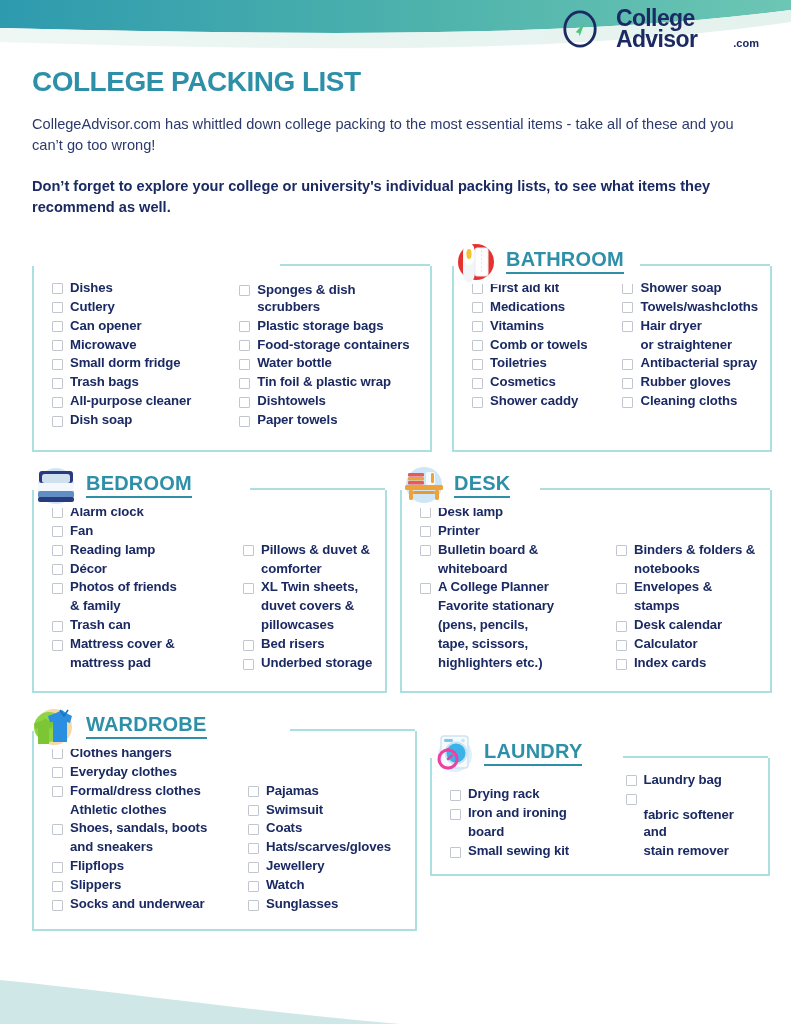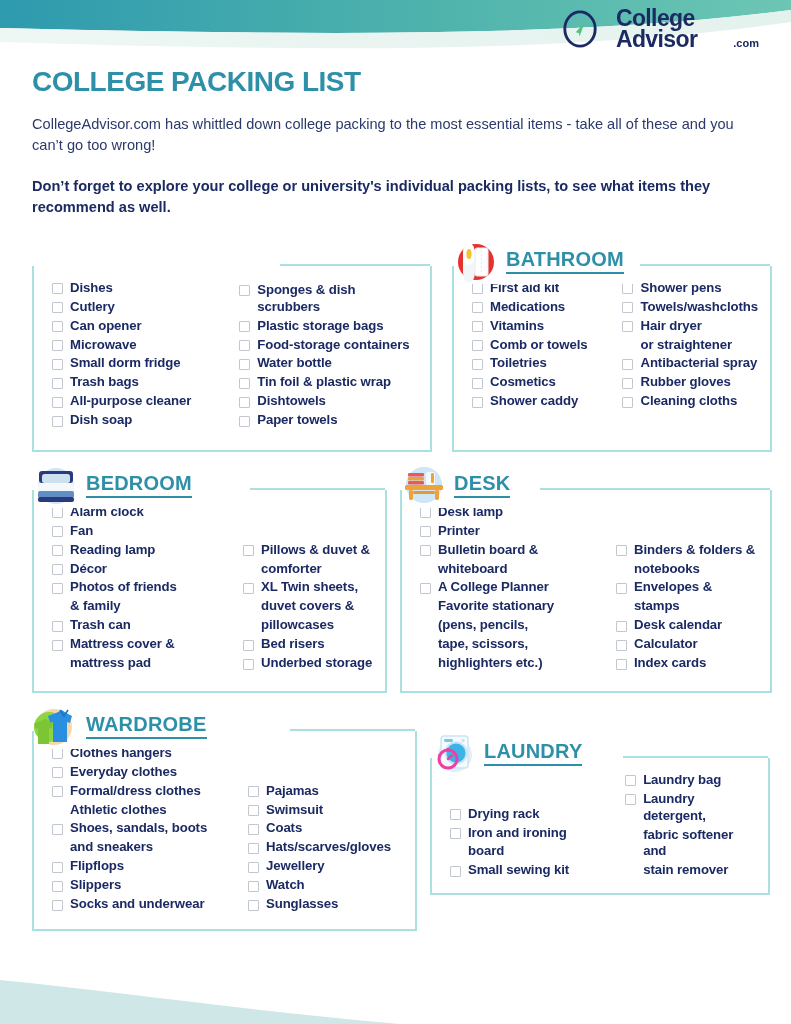--- a/index.html
+++ b/index.html
@@ -363,21 +363,21 @@
                   <span class="item-label">Cosmetics</span>
                 </div>
                 <div class="item">
                   <span class="cb"></span>
                   <span class="item-label">Shower caddy</span>
                 </div>
               </div>
               <div class="col">
                 <div class="item">
                   <span class="cb"></span>
-                  <span class="item-label">Shower pens</span>
+                  <span class="item-label">Shower soap</span>
                 </div>
                 <div class="item">
                   <span class="cb"></span>
                   <span class="item-label">Towels/washcloths</span>
                 </div>
                 <div class="item">
                   <span class="cb"></span>
                   <span class="item-label">Hair dryer</span>
                 </div>
                 <div class="item">
@@ -697,21 +697,20 @@
                   <span class="item-label">Small sewing kit</span>
                 </div>
               </div>
               <div class="col">
                 <div class="item">
                   <span class="cb"></span>
                   <span class="item-label">Laundry bag</span>
                 </div>
                 <div class="item">
                   <span class="cb"></span>
-                  <span class="item-label">Laundry detergent,</span>
                 </div>
                 <div class="item">
                   <span class="cb hidden"></span>
                   <span class="item-label">fabric softener and</span>
                 </div>
                 <div class="item">
                   <span class="cb hidden"></span>
                   <span class="item-label">stain remover</span>
                 </div>
               </div>

